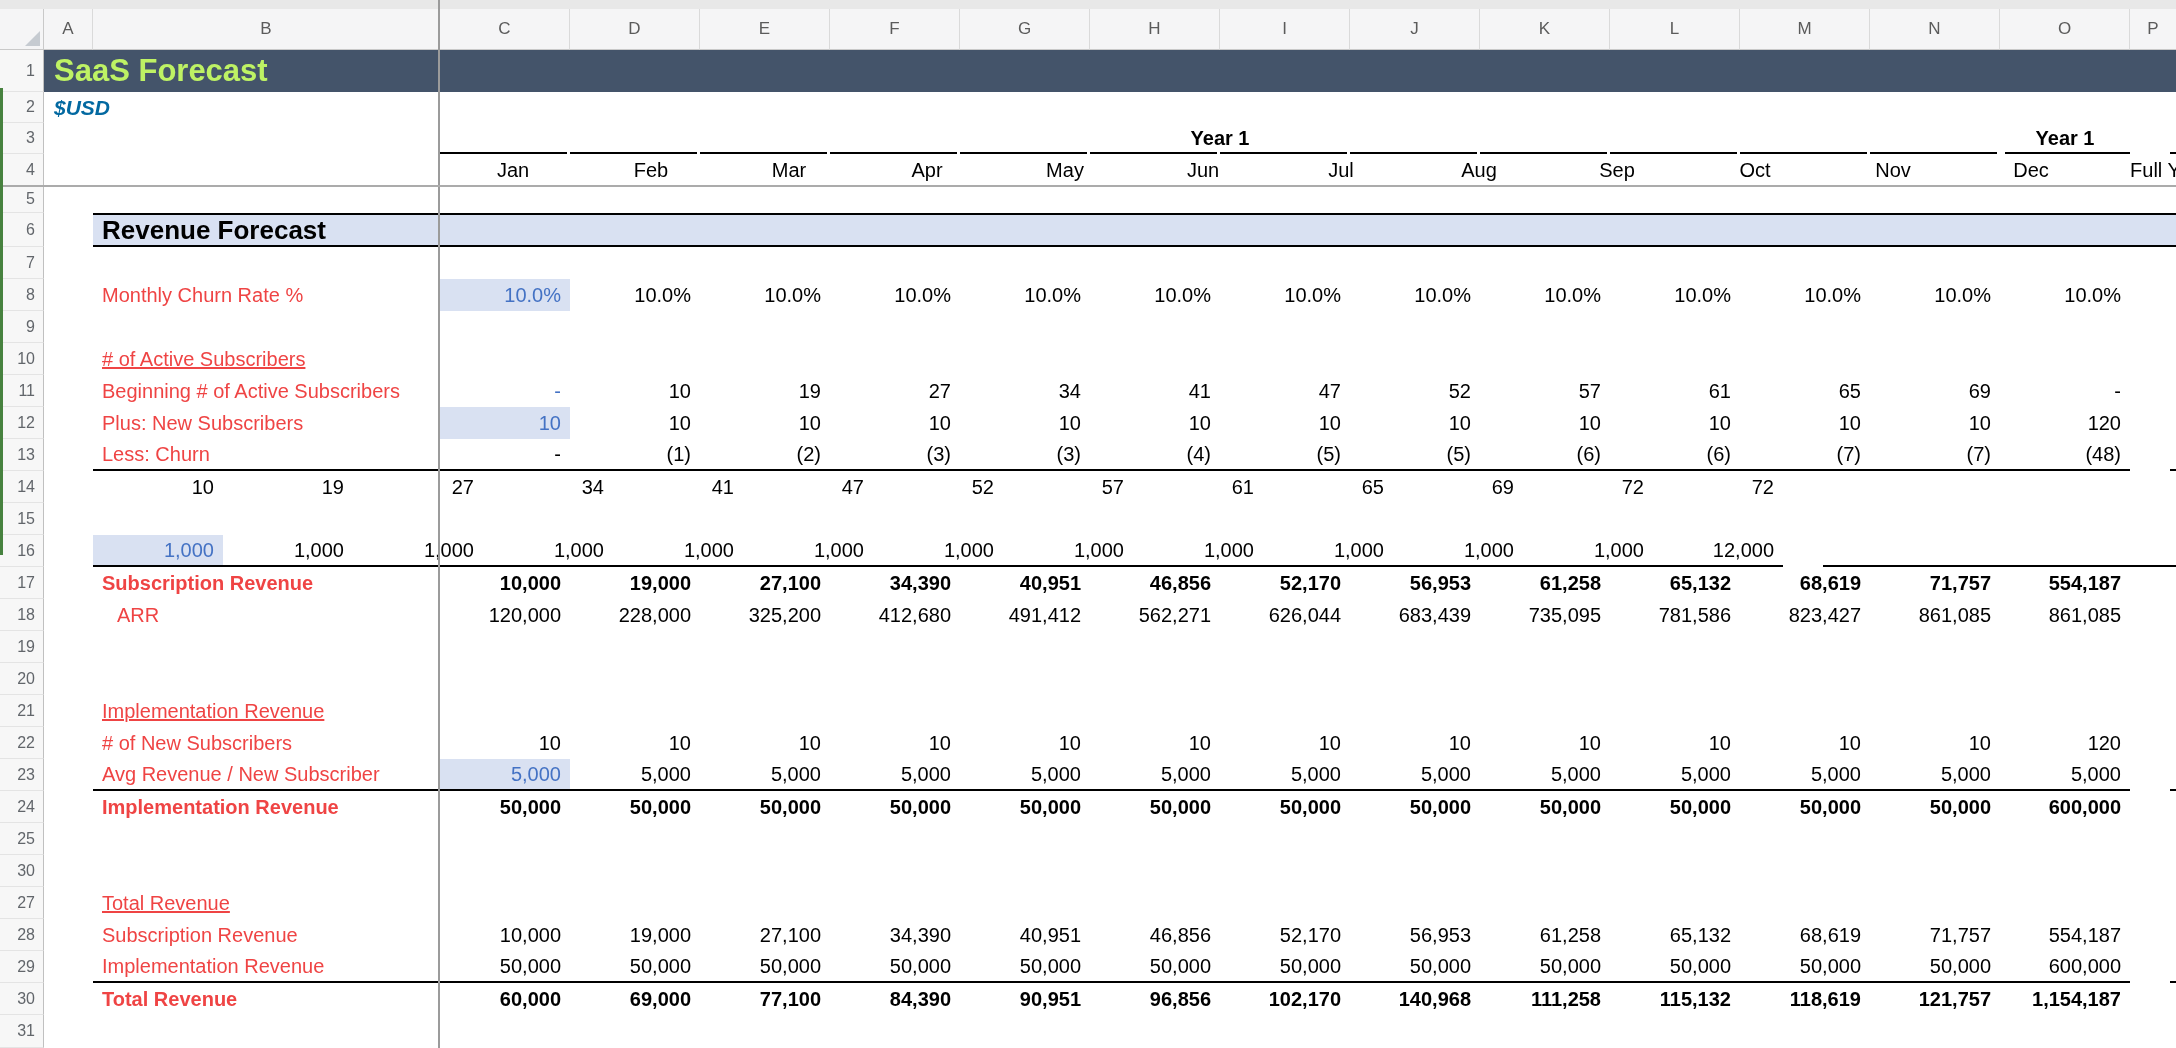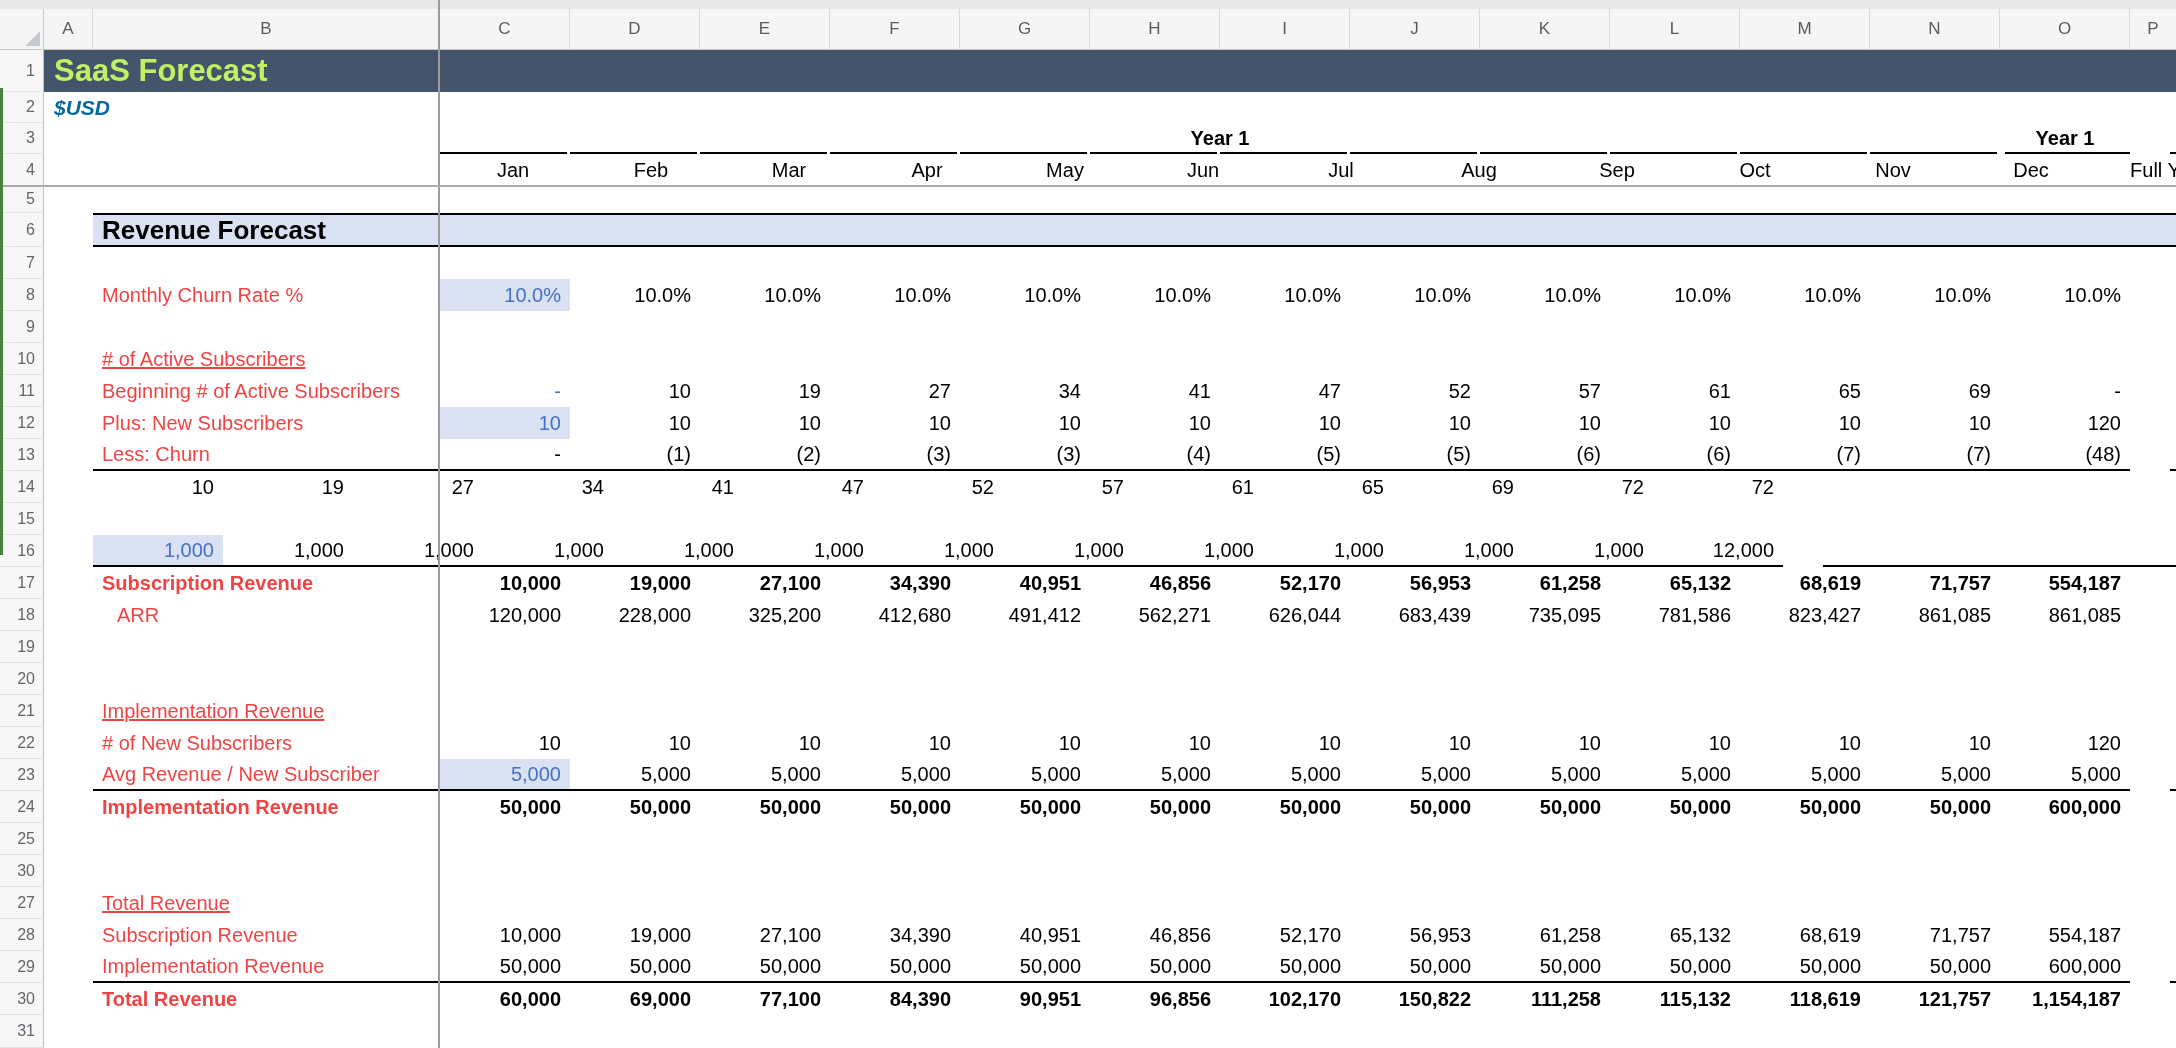--- a/index.html
+++ b/index.html
@@ -632,21 +632,21 @@
         <div class="rn">30</div>
         <div class="ca"></div>
         <div class="lbl">Total Revenue</div>
         <div class="c">60,000</div>
         <div class="c">69,000</div>
         <div class="c">77,100</div>
         <div class="c">84,390</div>
         <div class="c">90,951</div>
         <div class="c">96,856</div>
         <div class="c">102,170</div>
-        <div class="c">150,822</div>
+        <div class="c">140,968</div>
         <div class="c">111,258</div>
         <div class="c">115,132</div>
         <div class="c">118,619</div>
         <div class="c">121,757</div>
         <div class="c">1,154,187</div>
         <div class="cp"></div>
         <div class="sl"></div>
       </div>
       <div class="row rlast">
         <div class="rn">31</div>

